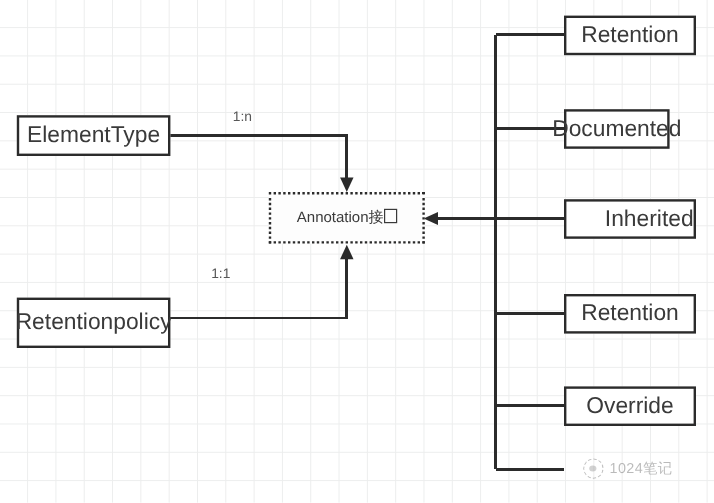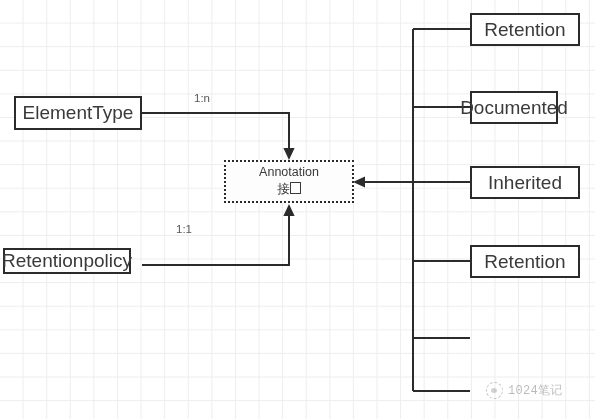--- a/index.html
+++ b/index.html
@@ -38,21 +38,20 @@
     align-items: center;
     justify-content: center;
     color: #3a3a3a;
     font-size: 19px;
     line-height: 1.25;
     text-align: center;
     z-index: 3;
   }
   .node.iface {
     border: 2px dotted #2b2b2b;
-    flex-direction: column;
     font-size: 12.5px;
     background: #fdfdfd;
   }
   .iface .ln1 { display: block; }
   .iface .ln2 { display: block; margin-top: 1px; }
   .tofu {
     display: inline-block;
     width: 11px;
     height: 12px;
     border: 1px solid #3a3a3a;
@@ -74,21 +73,21 @@
     align-items: center;
     gap: 5px;
     opacity: 0.30;
     z-index: 5;
   }
   #watermark .wm-text {
     font-size: 12px;
     color: #1d1d1d;
     letter-spacing: 0.3px;
     white-space: nowrap;
-    font-family: Liberation Mono, monospace;
+    font-family: Liberation Sans, sans-serif;
     text-align: right;
   }
   .wm-logo {
     width: 15px;
     height: 15px;
     border: 1px dashed #3a3a3a;
     border-radius: 50%;
     position: relative;
     flex: 0 0 auto;
   }
@@ -130,45 +129,48 @@
       <polygon points="289,160 283.4,148 294.6,148"></polygon>
       <polygon points="289,204 283.4,216 294.6,216"></polygon>
       <polygon points="353,182 365,176.6 365,187.4"></polygon>
     </g>
   </svg>
 
   <div class="node" style="left:14px; top:96px; width:128px; height:34px;text-align:right;">
     <span>ElementType</span>
   </div>
 
-  <div class="node" style="left:3px; top:248px; width:128px; height:26px;">
+  <div class="node" style="left:14px; top:248px; width:128px; height:42px;">
     <span>Retentionpolicy</span>
   </div>
 
   <div class="node iface" style="left:224px; top:160px; width:130px; height:43px;">
     <span class="ln1">Annotation</span>
     <span class="ln2"><span>接</span><span class="tofu"></span></span>
   </div>
 
   <div class="node" style="left:470px; top:13px; width:110px; height:33px;">
     <span>Retention</span>
   </div>
 
   <div class="node" style="left:470px; top:91px; width:88px; height:33px;">
     <span>Documented</span>
   </div>
 
-  <div class="node" style="left:470px; top:166px; width:110px; height:33px;">
+  <div class="node" style="left:470px; top:166px; width:110px; height:33px;justify-content:flex-end;">
     <span>Inherited</span>
   </div>
 
   <div class="node" style="left:470px; top:245px; width:110px; height:33px;">
     <span>Retention</span>
   </div>
 
+  <div class="node" style="left:470px; top:322px; width:110px; height:33px;">
+    <span>Override</span>
+  </div>
 
   <div class="edge-label" style="left:194px; top:76px;margin-top:16px;">1:n</div>
 
   <div class="edge-label" style="left:176px; top:223px;">1:1</div>
 
   <div id="watermark">
     <span class="wm-logo"></span>
     <span class="wm-text">1024笔记</span>
   </div>
 

